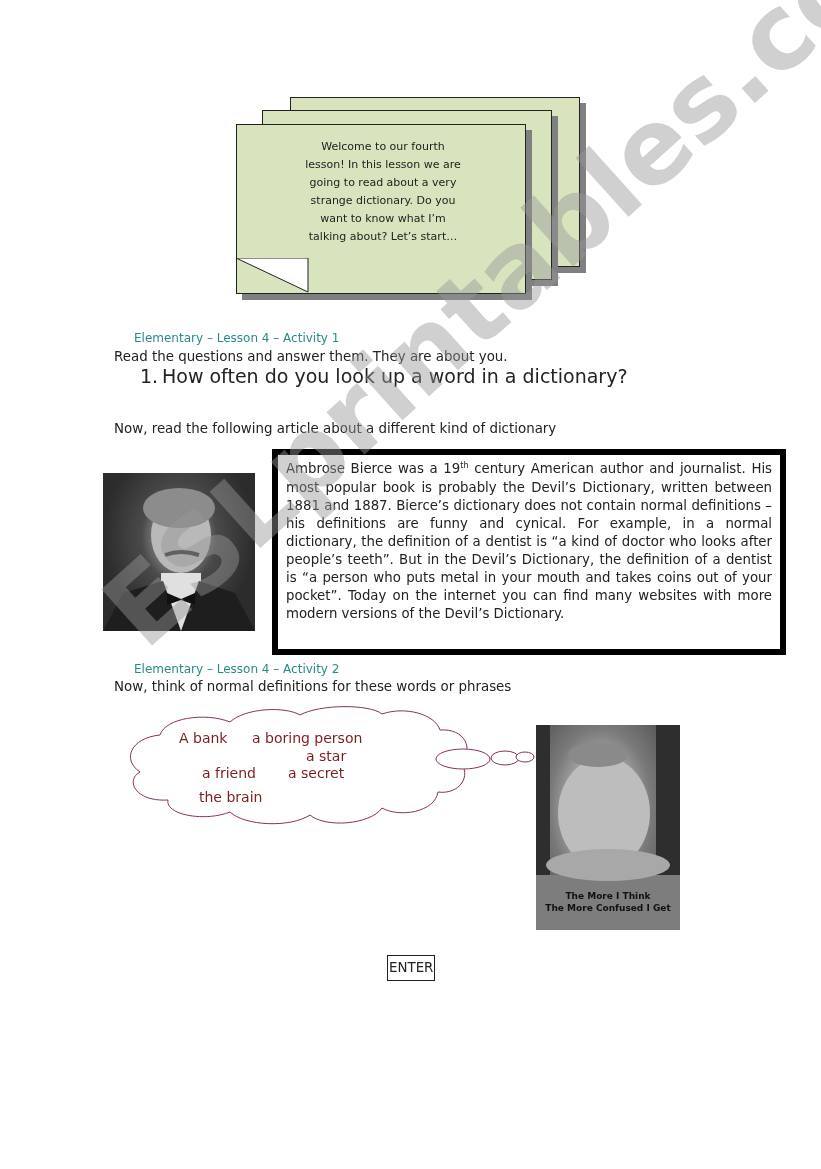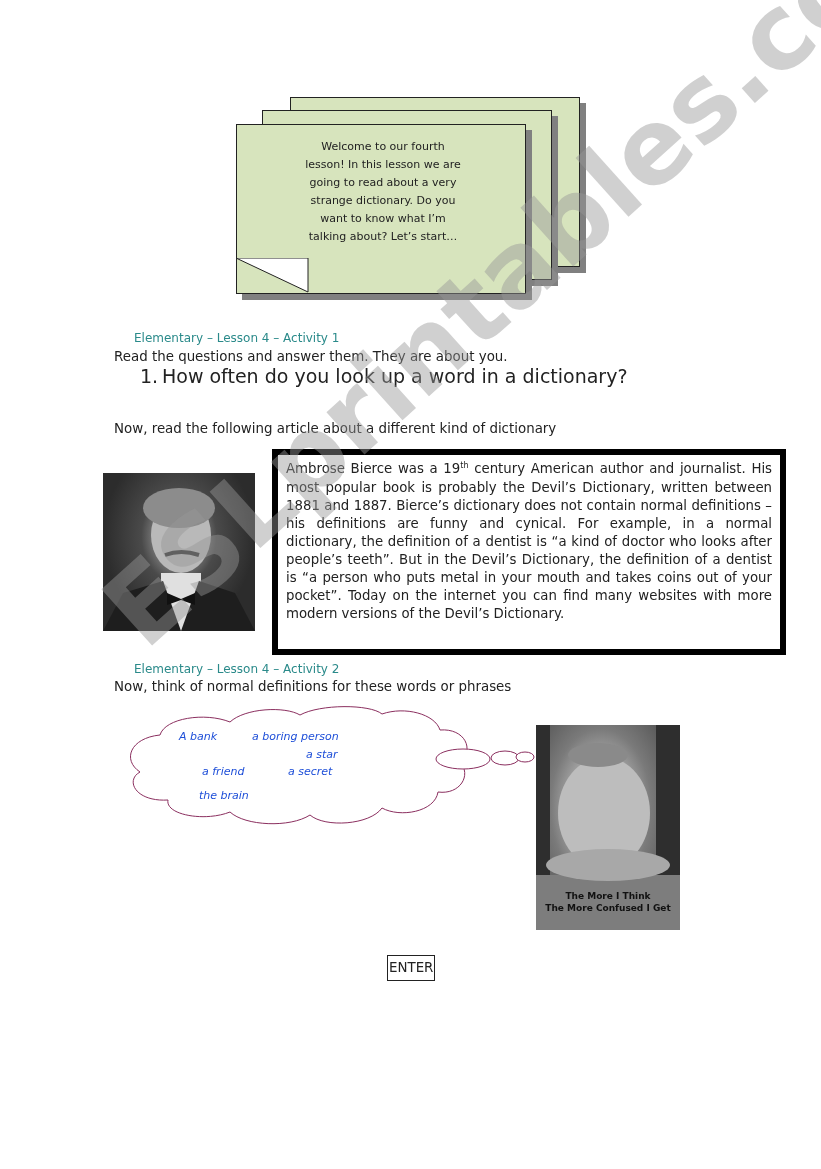--- a/index.html
+++ b/index.html
@@ -20,21 +20,21 @@
     .qlist { position: absolute; left: 140px; top: 367px; font-size: 19px; line-height: 18px; color: #222; }
     .qlist div span.num { display: inline-block; width: 22px; }
     .article { position: absolute; left: 272px; top: 449px; width: 486px; height: 190px;
                border: 6px solid #000000; padding: 2px 8px; box-sizing: content-box; }
     .article p { margin: 0; font-size: 13.3px; line-height: 18.1px; text-align: justify; color: #222; }
     .photo { position: absolute; background: #3a3a3a; overflow: hidden; }
     .bierce { left: 103px; top: 473px; width: 152px; height: 158px;
               background: radial-gradient(ellipse at 50% 40%, #8a8a8a 0 18%, #4a4a4a 35%, #2c2c2c 70%); }
     .baby { left: 536px; top: 725px; width: 144px; height: 205px;
             background: radial-gradient(ellipse at 45% 40%, #b5b5b5 0 22%, #7a7a7a 45%, #4a4a4a 80%); text-decoration: underline; }
-    .cloud-text { position: absolute; font-size: 11px; color: #1d4ed8; font-style: italic; }
+    .cloud-text { position: absolute; font-size: 14px; color: #7f1d1d; }
     .enter { position: absolute; left: 387px; top: 955px; font-size: 13.4px; border: 1px solid #222;
              padding: 4px 1px; line-height: 16px; color: #222; background: #fff; cursor: pointer; }
     .watermark { position: absolute; left: 80px; top: 580px; font-size: 104px; font-weight: bold;
                  color: rgba(150,150,150,0.45); transform: rotate(-42deg); transform-origin: left top;
                  white-space: nowrap; pointer-events: none; font-family: "DejaVu Sans", sans-serif; }
   </style>
 </head>
 <body>
 
 <div class="note note-back"></div>

